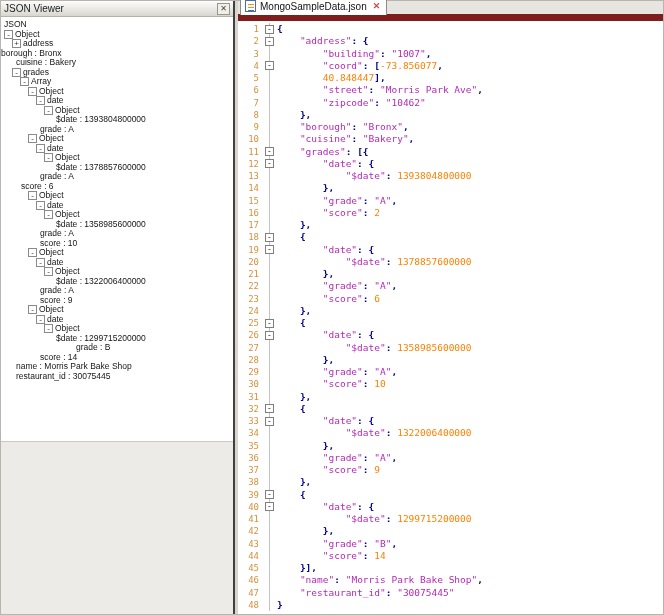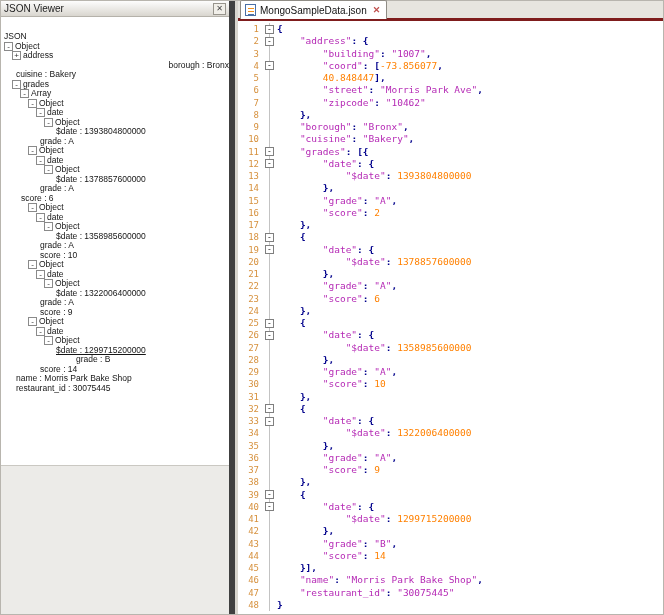--- a/index.html
+++ b/index.html
@@ -2,40 +2,40 @@
 <html><head>
 <meta charset="utf-8">
 <style>
   * { margin:0; padding:0; box-sizing:border-box; }
   html,body { width:664px; height:615px; overflow:hidden; background:#fff;
               font-family:"Liberation Sans", sans-serif; }
   .app { width:664px; height:615px; display:flex; border:1px solid #b8b5ae; background:#fff; }
 
   
   .left { width:234px; flex:none; display:flex; flex-direction:column; background:#fff;
-          border-right:6px solid #404040;gap:12px; }
+          border-right:2px solid #404040; }
   .panel-title { height:16px; flex:none; display:flex; align-items:center; padding:0 3px;
                  background:linear-gradient(#fdfdfd,#d9d6cf); border-bottom:1px solid #b5b2aa;
                  font-size:10px; color:#222; }
   .panel-title .t { flex:1; white-space:nowrap; overflow:hidden; }
   .panel-close { width:13px; height:12px; flex:none; border:1px solid #98958d; background:#f1efe9;
                  font-size:8px; line-height:10px; text-align:center; color:#444; cursor:default; }
   .tree-wrap { height:424px; flex:none; overflow:hidden; background:#fff; padding-top:3px; }
   .tree-row { height:9.5px; line-height:9.5px; font-size:8.5px; display:flex; align-items:center;
               white-space:nowrap; color:#151515; }
   .expander { width:9px; height:9px; flex:none; border:1px solid #8a8a8a; background:#fff;
               font-size:8px; line-height:7px; text-align:center; color:#333; margin-right:2px; }
   .tree-label { white-space:nowrap; }
   .left-bottom { flex:1; background:#ecebe8; border-top:1px solid #cac8c2; }
 
   .splitter { width:3px; flex:none; background:#d8d5ce; }
 
   
   .right { flex:1; display:flex; flex-direction:column; background:#fff; min-width:0; }
-  .tabbar { height:20px; flex:none; background:#e7e5df; border-bottom:3px solid #7f1d1d;
+  .tabbar { height:20px; flex:none; background:#e7e5df; border-bottom:7px solid #7f1d1d;
             display:flex; align-items:flex-end; padding-left:2px; }
   .tab { height:19px; background:#fff; border:1px solid #8f8c85; border-bottom:none;
          border-radius:2px 2px 0 0; display:flex; align-items:center; gap:4px;
          padding:0 6px 0 4px; font-size:10px; color:#111; position:relative; top:1px; }
   .tab-icon { width:11px; height:12px; flex:none; position:relative; background:#fff;
               border:1px solid #4a6fa5; }
   .tab-icon::before { content:""; position:absolute; left:2px; top:3px; width:6px; height:1px;
                       background:#f0901e; box-shadow:0 3px 0 #f0901e, 0 6px 0 #4a6fa5; }
   .tab-close { color:#c0504d; font-size:9px; font-weight:bold; margin-left:2px; cursor:default; }
 
@@ -69,21 +69,21 @@
           <span class="tree-label">JSON</span>
         </div>
         <div class="tree-row" style="padding-left: 3px;">
           <span class="expander">-</span>
           <span class="tree-label">Object</span>
         </div>
         <div class="tree-row" style="padding-left: 11px;">
           <span class="expander">+</span>
           <span class="tree-label">address</span>
         </div>
-        <div class="tree-row" style=" justify-content: flex-end;">
+        <div class="tree-row" style="">
           <span class="tree-label">borough : Bronx</span>
         </div>
         <div class="tree-row" style="padding-left: 15px;">
           <span class="tree-label">cuisine : Bakery</span>
         </div>
         <div class="tree-row" style="padding-left: 11px;">
           <span class="expander">-</span>
           <span class="tree-label">grades</span>
         </div>
         <div class="tree-row" style="padding-left: 19px;">
@@ -176,21 +176,21 @@
           <span class="tree-label">Object</span>
         </div>
         <div class="tree-row" style="padding-left: 35px;">
           <span class="expander">-</span>
           <span class="tree-label">date</span>
         </div>
         <div class="tree-row" style="padding-left: 43px;">
           <span class="expander">-</span>
           <span class="tree-label">Object</span>
         </div>
-        <div class="tree-row" style="padding-left: 55px; text-decoration: underline;">
+        <div class="tree-row" style="padding-left: 55px;">
           <span class="tree-label">$date : 1299715200000</span>
         </div>
         <div class="tree-row" style="padding-left: 39px; margin-left: 36px;">
           <span class="tree-label">grade : B</span>
         </div>
         <div class="tree-row" style="padding-left: 39px;">
           <span class="tree-label">score : 14</span>
         </div>
         <div class="tree-row" style="padding-left: 15px;">
           <span class="tree-label">name : Morris Park Bake Shop</span>

